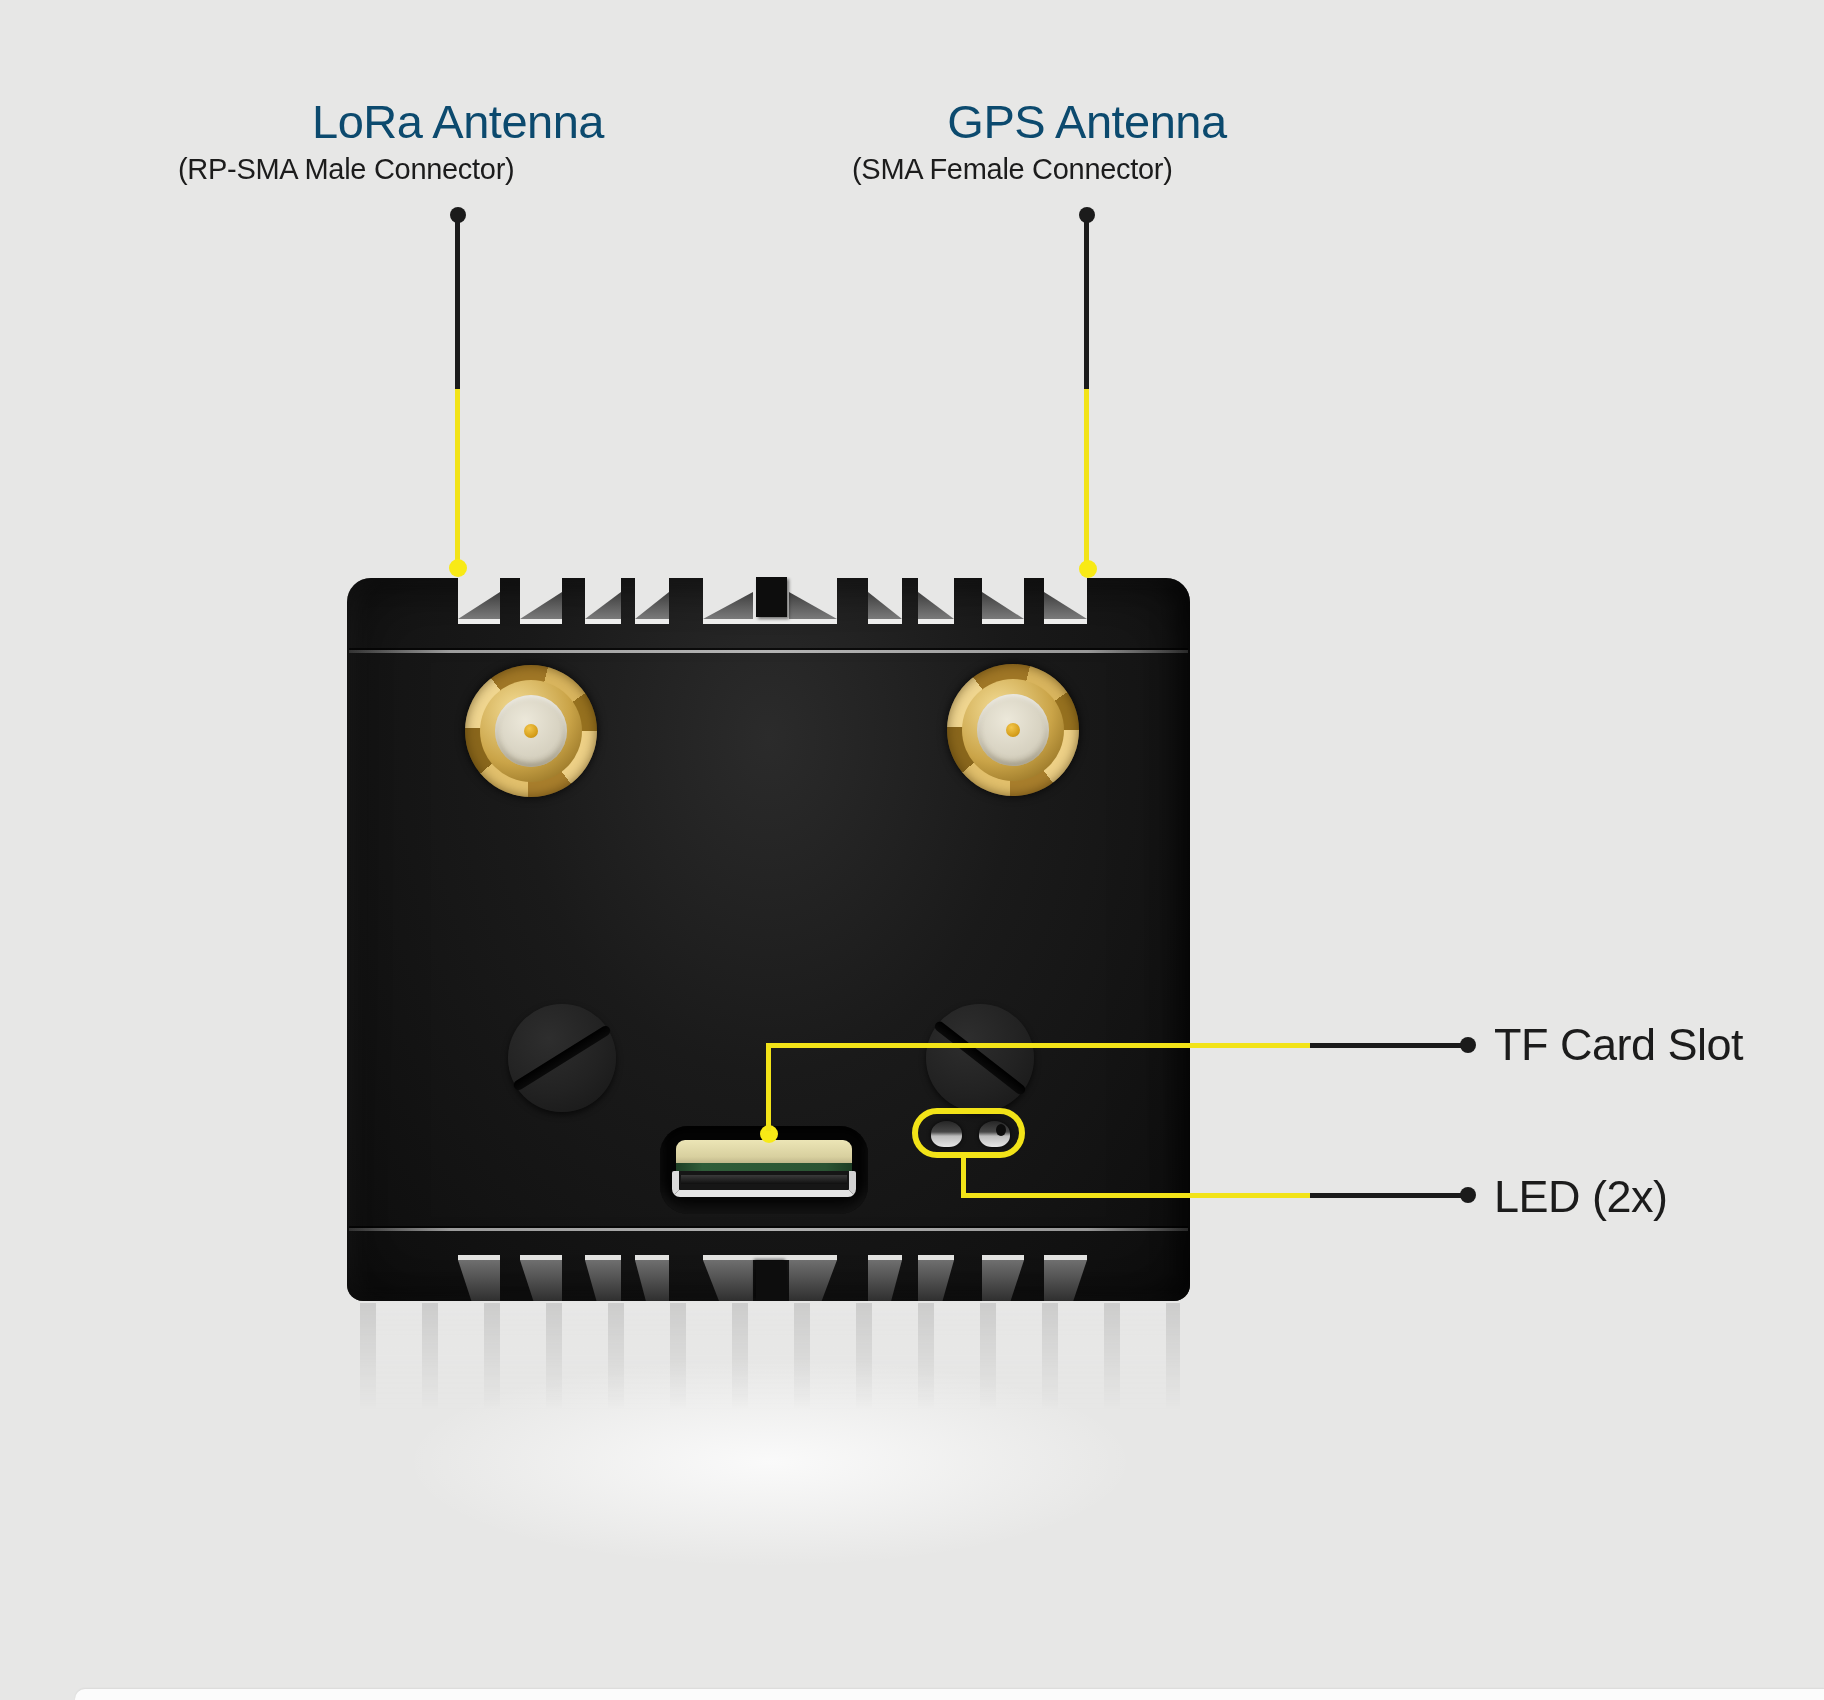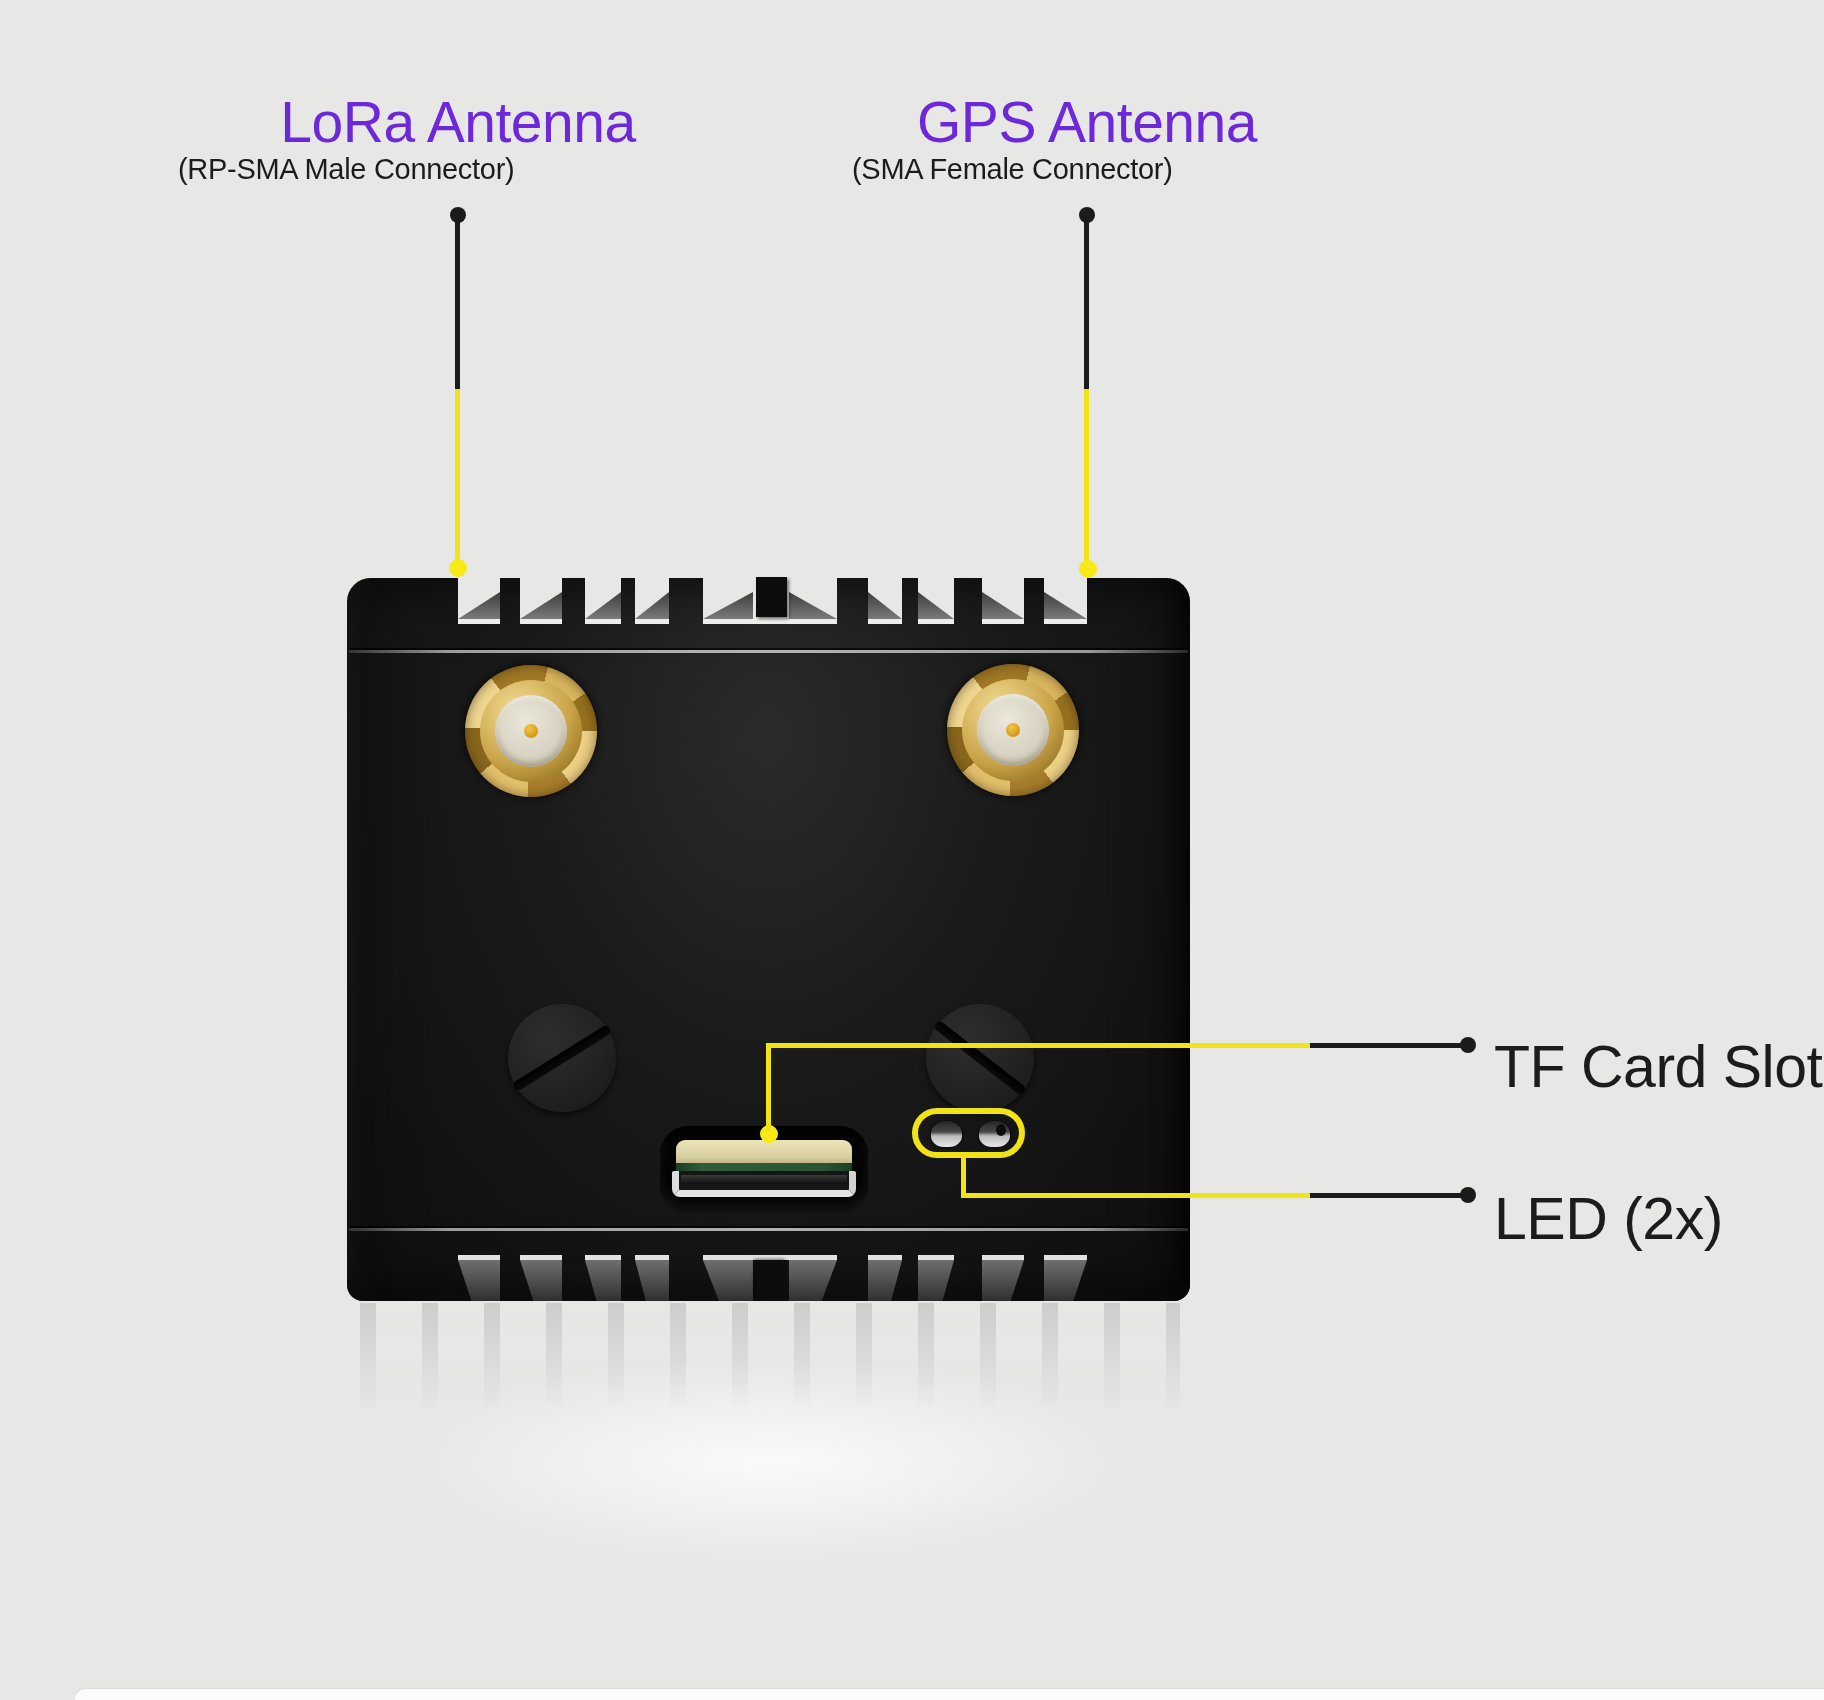--- a/index.html
+++ b/index.html
@@ -5,30 +5,30 @@
   html,body{margin:0;padding:0;}
   body{font-family:"Liberation Sans", sans-serif;}
   .stage{
     position:relative;width:1824px;height:1700px;
     background:#e7e7e6;overflow:hidden;
   }
   .abs{position:absolute;}
 
   
   .callout-title{
-    position:absolute;text-align:center;color:#6d28d9;
-    font-size:57px;line-height:52px;font-weight:500;letter-spacing:-0.5px;
+    position:absolute;text-align:center;color:#0c4a6e;
+    font-size:47px;line-height:52px;font-weight:500;letter-spacing:-0.5px;
   }
   .callout-sub{
     position:absolute;text-align:left;color:#1c1c1c;
     font-size:29px;line-height:34px;font-weight:400;letter-spacing:-0.3px;
   }
   .callout-side{
-    position:absolute;color:#1c1c1c;font-size:59px;line-height:54px;
-    font-weight:500;letter-spacing:-0.5px;white-space:nowrap;margin-top:22px;
+    position:absolute;color:#1c1c1c;font-size:45px;line-height:54px;
+    font-weight:500;letter-spacing:-0.5px;white-space:nowrap;
   }
 
   
   .line{position:absolute;background:#1b1b1b;}
   .line.yellow{background:#f2e318;}
   .dot{position:absolute;border-radius:50%;background:#1b1b1b;}
   .dot.yellow{background:#f8ea16;}
   .led-ring{
     position:absolute;left:912px;top:1108px;width:113px;height:50px;
     border:6px solid #f2e318;border-radius:28px;box-sizing:border-box;

